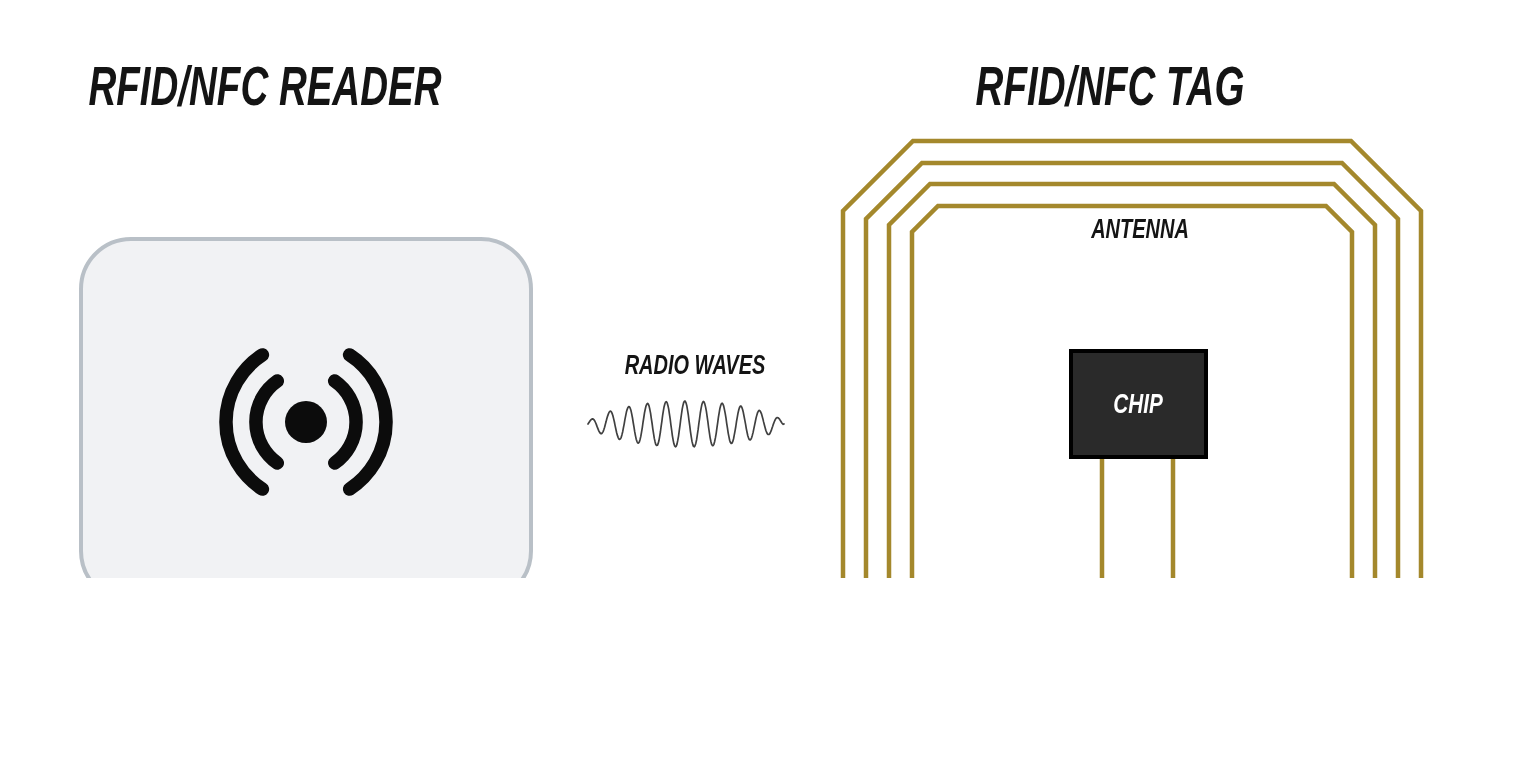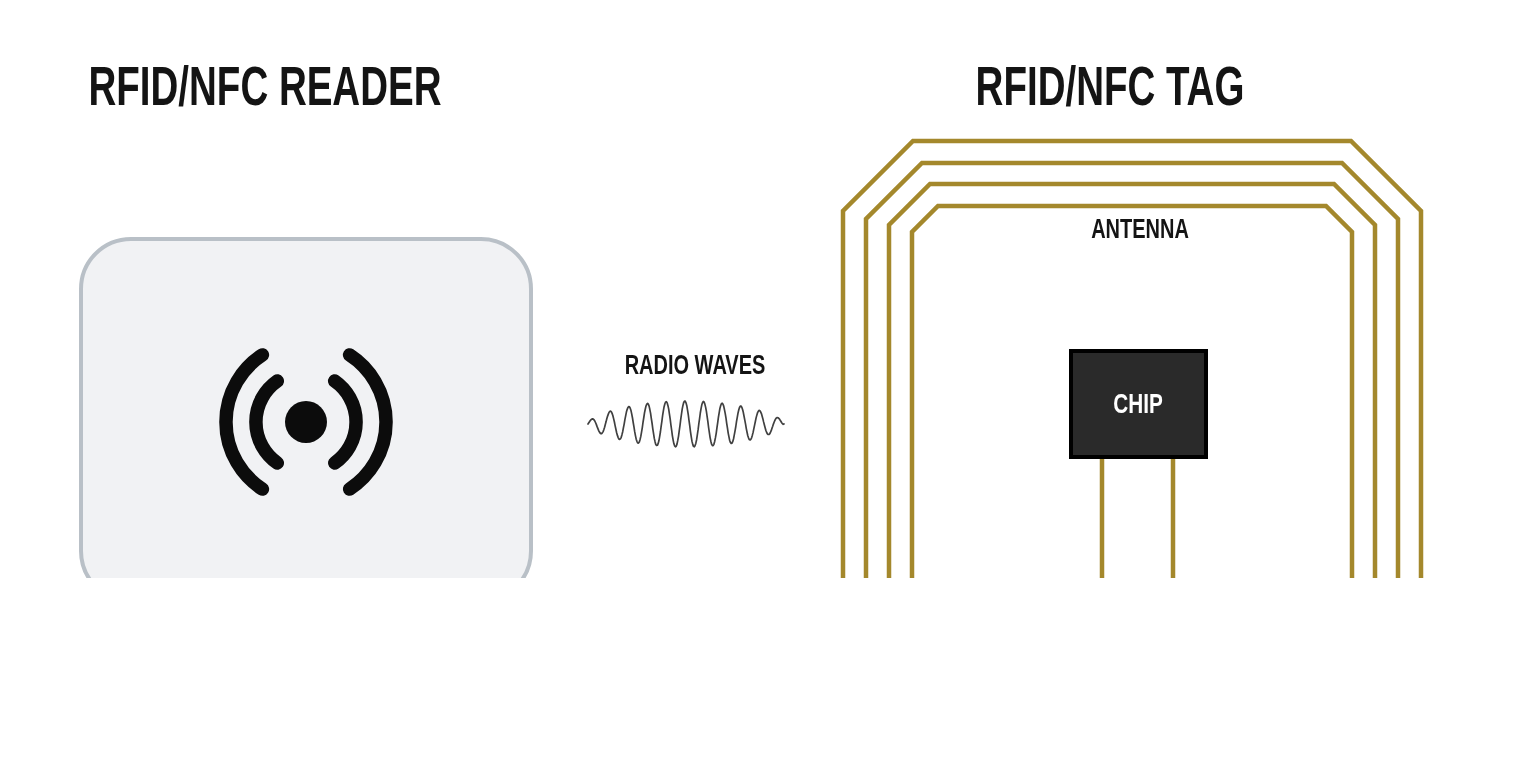--- a/index.html
+++ b/index.html
@@ -1,17 +1,17 @@
 <!DOCTYPE html>
 <html style="--background: #ffffff; --text-black: #141414; --coil-gold: #a4882c; --chip-fill: #2a2a2a; --chip-border: #000000; --reader-box-fill: #f1f2f4; --reader-box-border: #b9c0c7; --icon-black: #0c0c0c; --wave-stroke: #404040;"><head>
 <meta charset="utf-8">
 <style>
   html,body{margin:0;padding:0;background:var(--background,#fff);}
   #stage{position:relative;width:1520px;height:578px;overflow:hidden;
-         font-family:"Liberation Sans",sans-serif;background:var(--background,#fff);}
+         font-family:"Liberation Sans",sans-serif;background:var(--background,#fff);font-style:italic;}
   .abs{position:absolute;}
   .title{font-size:55px;font-weight:bold;color:var(--text-black,#141414);
          white-space:nowrap;letter-spacing:0px;
          transform:translate(-50%,-50%) scaleX(0.70);}
   .small-label{font-size:27px;font-weight:bold;color:var(--text-black,#141414);
          white-space:nowrap;transform:translate(-50%,-50%) scaleX(0.74);}
   #reader-box{left:79px;top:237px;width:454px;height:366px;border-radius:52px;
          background:var(--reader-box-fill,#f1f2f4);
          border:4px solid var(--reader-box-border,#b9c0c7);box-sizing:border-box;}
   #reader-title{left:265px;top:86px;}

